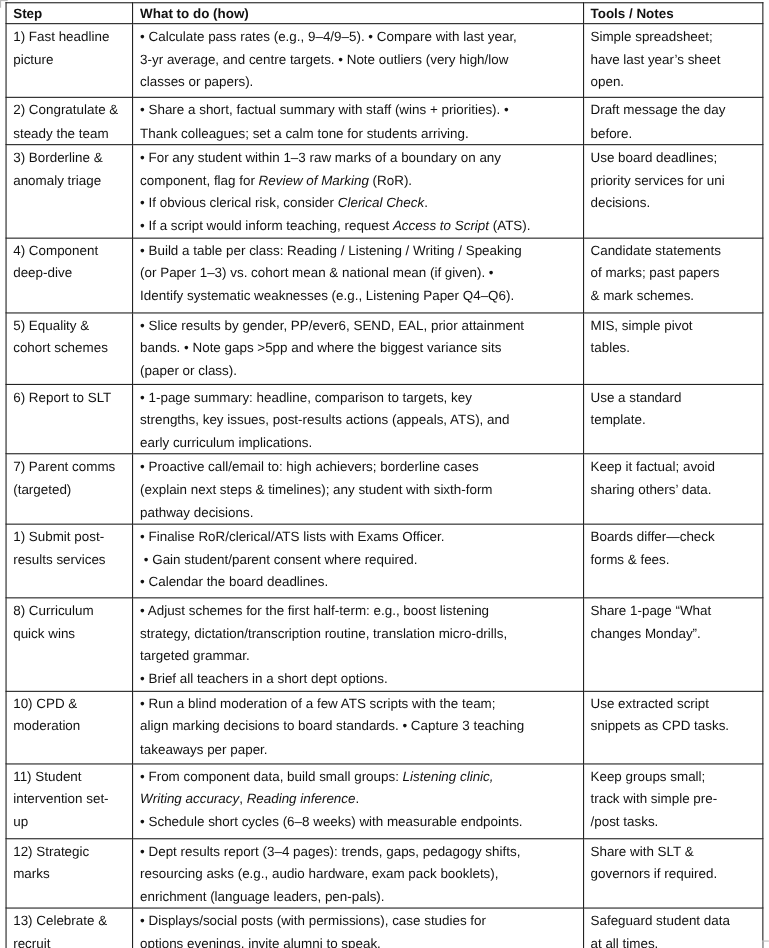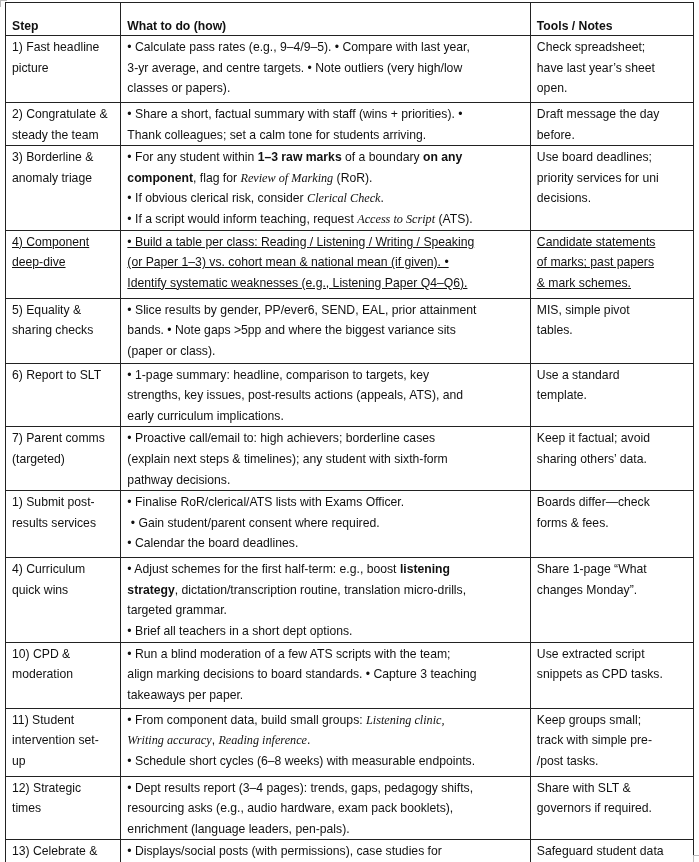--- a/index.html
+++ b/index.html
@@ -3,27 +3,27 @@
 <meta charset="utf-8">
 <style>
   html, body { margin: 0; padding: 0; background: #ffffff; }
   body { width: 699px; height: 862px; position: relative; overflow: hidden;
          font-family: "Liberation Sans", sans-serif; color: #111; }
   .doc-table { position: absolute; left: 5px; top: 2px; width: 689px;
                border-collapse: collapse; table-layout: fixed; }
   .doc-table td, .doc-table th { border: 1px solid #222; vertical-align: top;
                padding: 1px 6px 0 6px; font-size: 12.2px; line-height: 20.6px;
                text-align: left; font-weight: normal; }
-  .doc-table th { font-weight: bold; line-height: 17px; padding-top: 15px; padding-bottom: 0; }
+  .doc-table th { font-weight: bold; line-height: 17px; padding-top: 1px; padding-bottom: 0; }
   .col-step { width: 111px; }
   .col-how { width: 394px; }
   .col-tools { width: 157px; }
   .line { display: block; white-space: nowrap; }
-  b { font-weight: bold; }
-  i { font-style: italic; font-family: Liberation Serif, serif; }
+  b { font-weight: normal; }
+  i { font-style: italic; }
   .corner-mark { position: absolute; width: 6px; height: 6px; border-left: 1px solid #bbb; border-top: 1px solid #bbb; }
 </style>
 </head>
 <body>
 
 <span class="corner-mark" style="left:0;top:0;"></span>
 
 <table class="doc-table">
   <colgroup>
     <col class="col-step">
@@ -42,21 +42,21 @@
         <td>
           <span class="line">1) Fast headline</span>
           <span class="line">picture</span>
         </td>
         <td>
           <span class="line"><span>• Calculate pass rates (e.g., 9–4/9–5). • Compare with last year,</span></span>
           <span class="line"><span>3-yr average, and centre targets. • Note outliers (very high/low</span></span>
           <span class="line"><span>classes or papers).</span></span>
         </td>
         <td>
-          <span class="line">Check spreadsheet;</span>
+          <span class="line">Simple spreadsheet;</span>
           <span class="line">have last year’s sheet</span>
           <span class="line">open.</span>
         </td>
       </tr>
       <tr style="height: 43px; margin-top: 12px;">
         <td>
           <span class="line">2) Congratulate &amp;</span>
           <span class="line">steady the team</span>
         </td>
         <td>
@@ -78,40 +78,40 @@
           <span class="line"><b>component</b><span>, flag for </span><i>Review of Marking</i><span> (RoR).</span></span>
           <span class="line"><span>• If obvious clerical risk, consider </span><i>Clerical Check</i><span>.</span></span>
           <span class="line"><span>• If a script would inform teaching, request </span><i>Access to Script</i><span> (ATS).</span></span>
         </td>
         <td>
           <span class="line">Use board deadlines;</span>
           <span class="line">priority services for uni</span>
           <span class="line">decisions.</span>
         </td>
       </tr>
-      <tr style="height: 68px; text-decoration: underline;">
+      <tr style="height: 68px;">
         <td>
           <span class="line">4) Component</span>
           <span class="line">deep-dive</span>
         </td>
         <td>
           <span class="line"><span>• Build a table per class: Reading / Listening / Writing / Speaking</span></span>
           <span class="line"><span>(or Paper 1–3) vs. cohort mean &amp; national mean (if given). •</span></span>
           <span class="line"><span>Identify systematic weaknesses (e.g., Listening Paper Q4–Q6).</span></span>
         </td>
         <td>
           <span class="line">Candidate statements</span>
           <span class="line">of marks; past papers</span>
           <span class="line">&amp; mark schemes.</span>
         </td>
       </tr>
       <tr style="height: 65px;">
         <td>
           <span class="line">5) Equality &amp;</span>
-          <span class="line">sharing checks</span>
+          <span class="line">cohort schemes</span>
         </td>
         <td>
           <span class="line"><span>• Slice results by gender, PP/ever6, SEND, EAL, prior attainment</span></span>
           <span class="line"><span>bands. • Note gaps &gt;5pp and where the biggest variance sits</span></span>
           <span class="line"><span>(paper or class).</span></span>
         </td>
         <td>
           <span class="line">MIS, simple pivot</span>
           <span class="line">tables.</span>
         </td>
@@ -155,21 +155,21 @@
           <span class="line"><span>&nbsp;• Gain student/parent consent where required.</span></span>
           <span class="line"><span>• Calendar the board deadlines.</span></span>
         </td>
         <td>
           <span class="line">Boards differ—check</span>
           <span class="line">forms &amp; fees.</span>
         </td>
       </tr>
       <tr style="height: 84px;">
         <td>
-          <span class="line">4) Curriculum</span>
+          <span class="line">8) Curriculum</span>
           <span class="line">quick wins</span>
         </td>
         <td>
           <span class="line"><span>• Adjust schemes for the first half-term: e.g., boost </span><b>listening</b></span>
           <span class="line"><b>strategy</b><span>, dictation/transcription routine, translation micro-drills,</span></span>
           <span class="line"><span>targeted grammar.</span></span>
           <span class="line"><span>• Brief all teachers in a short dept options.</span></span>
         </td>
         <td>
           <span class="line">Share 1-page “What</span>
@@ -204,21 +204,21 @@
         </td>
         <td>
           <span class="line">Keep groups small;</span>
           <span class="line">track with simple pre-</span>
           <span class="line">/post tasks.</span>
         </td>
       </tr>
       <tr style="height: 59px;">
         <td>
           <span class="line">12) Strategic</span>
-          <span class="line">times</span>
+          <span class="line">marks</span>
         </td>
         <td>
           <span class="line"><span>• Dept results report (3–4 pages): trends, gaps, pedagogy shifts,</span></span>
           <span class="line"><span>resourcing asks (e.g., audio hardware, exam pack booklets),</span></span>
           <span class="line"><span>enrichment (language leaders, pen-pals).</span></span>
         </td>
         <td>
           <span class="line">Share with SLT &amp;</span>
           <span class="line">governors if required.</span>
         </td>

